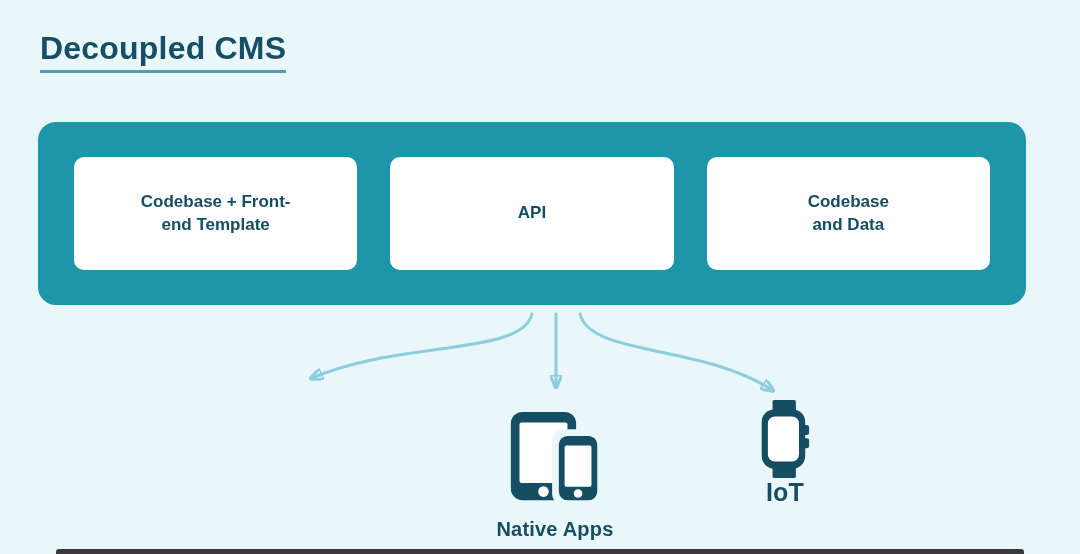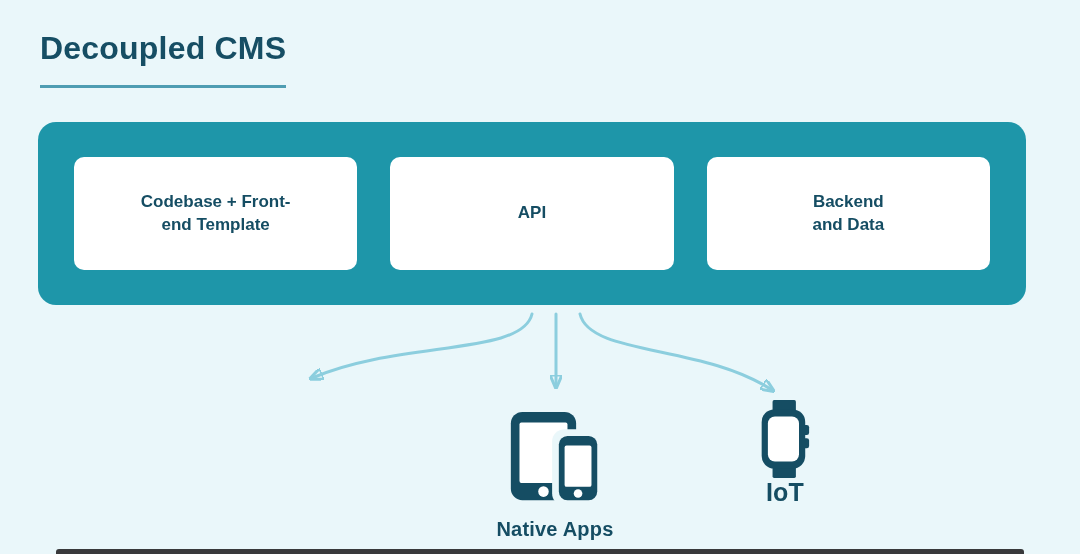--- a/index.html
+++ b/index.html
@@ -23,21 +23,21 @@
     width:1080px;height:554px;
     background:var(--background);
     overflow:hidden;
   }
   .page-title{
     position:absolute;left:40px;top:30px;
     display:inline-block;
     font-size:32px;font-weight:bold;
     color:var(--title);
     letter-spacing:.2px;
-    padding-bottom:18px;
+    padding-bottom:3px;
     border-bottom:3px solid var(--underline);
   }
   .band{
     position:absolute;left:38px;top:122px;
     width:988px;height:183px;
     background:var(--band);
     border-radius:18px;
     display:flex;
     align-items:center;
     padding:0 36px;
@@ -98,21 +98,21 @@
 
   <div class="band">
     <div class="card">
       <span class="card-label">Codebase + Front-
 end Template</span>
     </div>
     <div class="card">
       <span class="card-label">API</span>
     </div>
     <div class="card">
-      <span class="card-label">Backend
+      <span class="card-label">Codebase
 and Data</span>
     </div>
   </div>
 
   <svg class="arrows" viewBox="0 0 580 104" aria-hidden="true">
     <defs>
       <marker id="ah" markerUnits="userSpaceOnUse" markerWidth="14" markerHeight="12" refX="11" refY="6" orient="auto">
         <path d="M0 0 L14 6 L0 12 Z" fill="#8ccede" stroke="none"></path>
       </marker>
     </defs>

